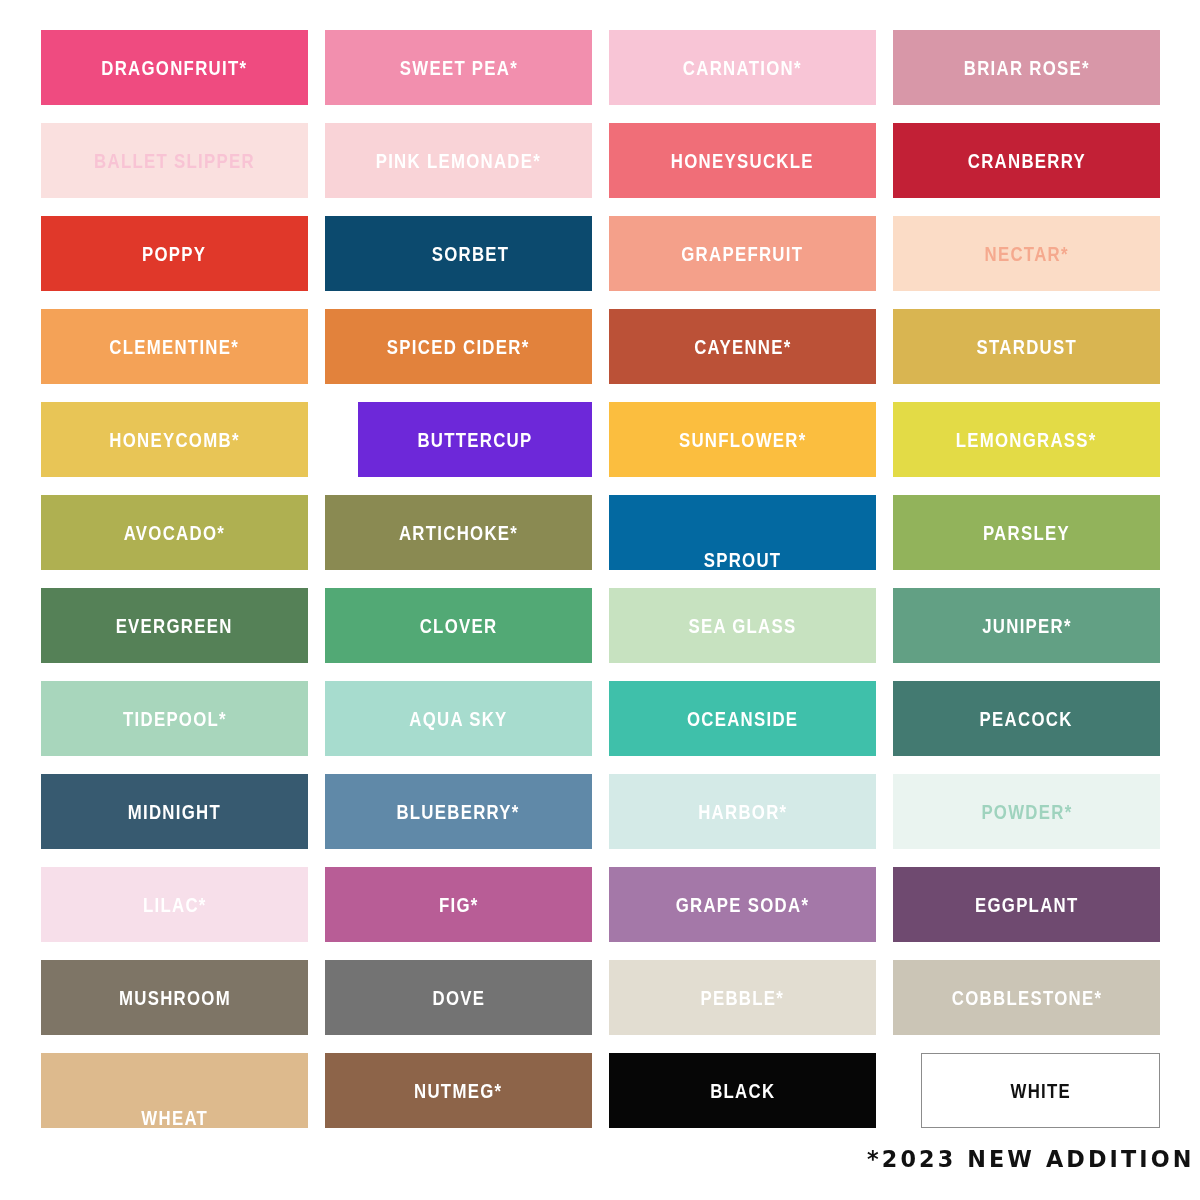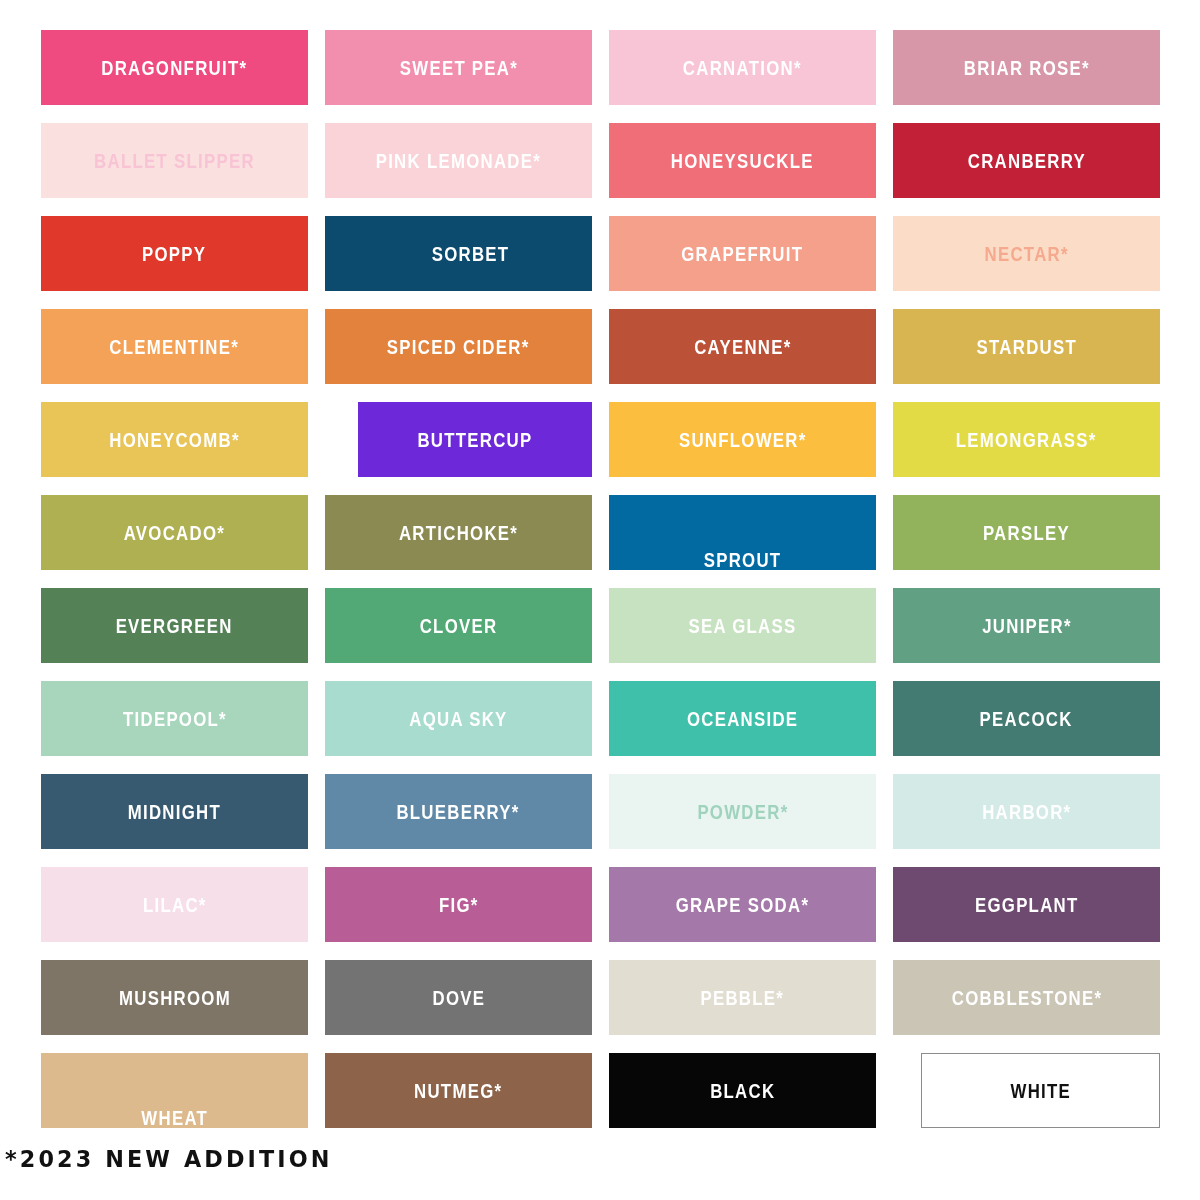--- a/index.html
+++ b/index.html
@@ -56,21 +56,21 @@
     transform: scaleX(0.80);
     transform-origin: center center;
     padding: 0 6px;
   }
 
   .footer {
     position: absolute;
     left: 0;
     top: 1148px;
     width: 1200px;
-    text-align: left;
+    text-align: right;
   }
   .footer-text {
     display: inline-block;
     font-family: "DejaVu Sans", sans-serif;
     font-weight: 700;
     font-size: 23px;
     line-height: 1;
     letter-spacing: 3.2px;
     color: #111111;
     transform: scaleX(0.97);
@@ -178,25 +178,25 @@
       </div>
       <div class="swatch" style="background: rgb(67, 122, 113);">
         <span class="swatch-label" style="color: rgb(255, 255, 255);">PEACOCK</span>
       </div>
       <div class="swatch" style="background: rgb(55, 90, 112);">
         <span class="swatch-label" style="color: rgb(255, 255, 255);">MIDNIGHT</span>
       </div>
       <div class="swatch" style="background: rgb(96, 137, 168);">
         <span class="swatch-label" style="color: rgb(255, 255, 255);">BLUEBERRY*</span>
       </div>
+      <div class="swatch" style="background: rgb(212, 234, 231);">
+        <span class="swatch-label" style="color: rgb(255, 255, 255);">HARBOR*</span>
+      </div>
       <div class="swatch" style="background: rgb(234, 244, 240);">
         <span class="swatch-label" style="color: rgb(159, 211, 190);">POWDER*</span>
-      </div>
-      <div class="swatch" style="background: rgb(212, 234, 231);">
-        <span class="swatch-label" style="color: rgb(255, 255, 255);">HARBOR*</span>
       </div>
       <div class="swatch" style="background: rgb(247, 223, 234);">
         <span class="swatch-label" style="color: rgb(255, 255, 255);">LILAC*</span>
       </div>
       <div class="swatch" style="background: rgb(184, 93, 150);">
         <span class="swatch-label" style="color: rgb(255, 255, 255);">FIG*</span>
       </div>
       <div class="swatch" style="background: rgb(164, 120, 168);">
         <span class="swatch-label" style="color: rgb(255, 255, 255);">GRAPE SODA*</span>
       </div>

